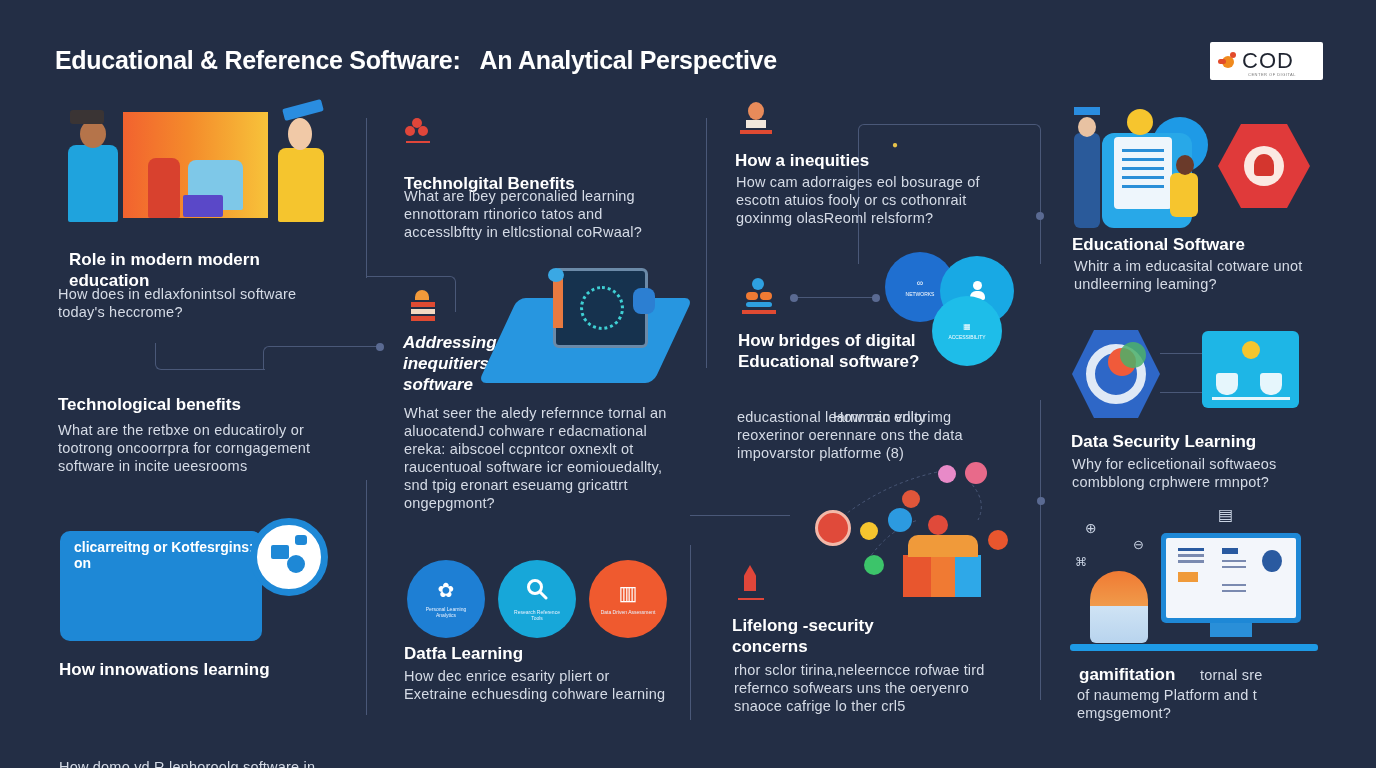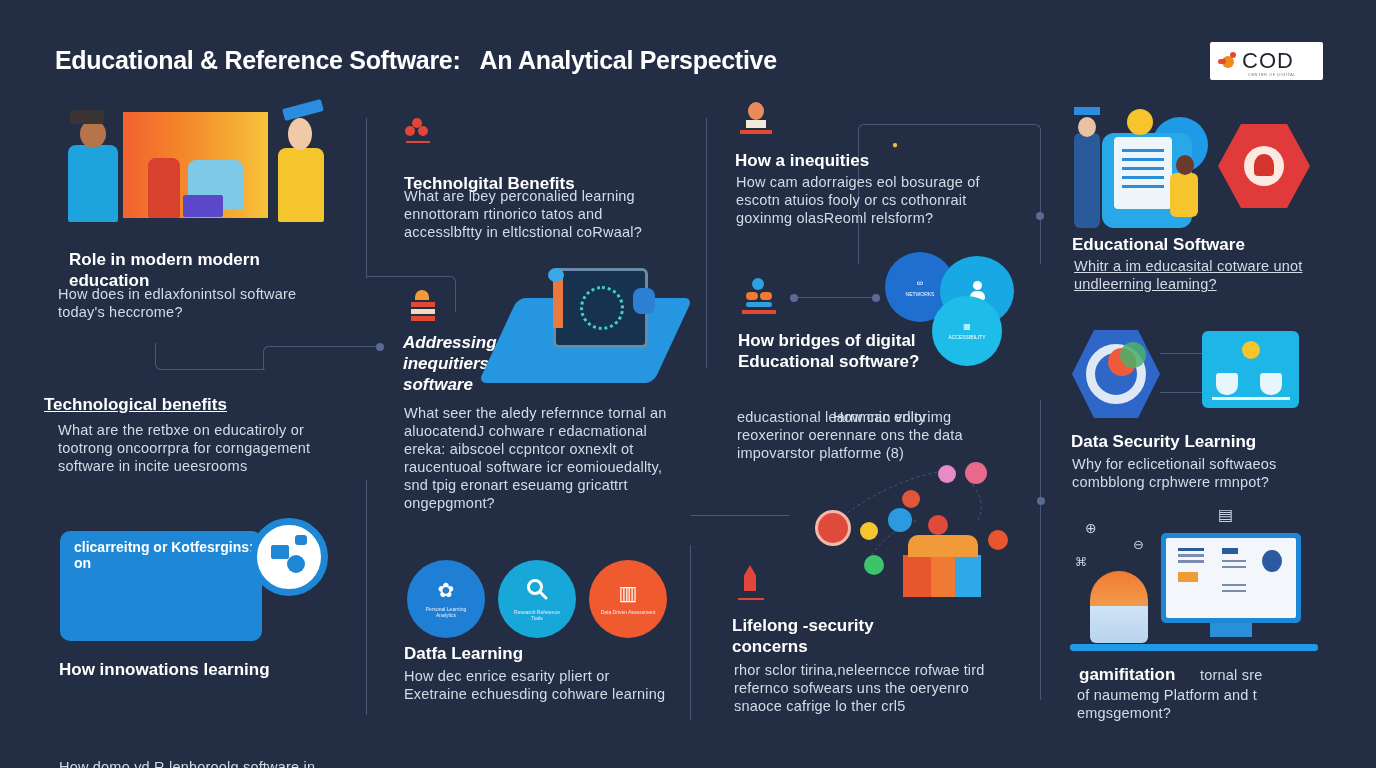--- a/index.html
+++ b/index.html
@@ -109,21 +109,21 @@
   <div class="person" style="left:80px;top:58px;width:32px;height:60px;background:#d8412e;"></div>
   <div class="person" style="left:120px;top:60px;width:55px;height:50px;background:#7ec8e8;"></div>
   <div class="person" style="left:115px;top:95px;width:40px;height:22px;background:#5a48c8;border-radius:2px;"></div>
   <div class="person" style="left:210px;top:48px;width:46px;height:74px;background:#f5c52e;"></div>
   <div class="head" style="left:220px;top:18px;width:24px;height:32px;background:#f1c9a7;"></div>
   <div class="person" style="left:215px;top:4px;width:40px;height:12px;background:#2a8de0;border-radius:2px;transform:rotate(-15deg);"></div>
 </div>
 <div class="abs h" style="left:69px;top:236px;width:240px;margin-top:13px;">Role in modern modern education</div>
 <div class="abs p" style="left:58px;top:285px;width:280px;">How does in edlaxfonintsol software today's heccrome?</div>
 
-<div class="abs h" style="left:44px;top:394px;width:260px;text-decoration:underline;">Technological benefits</div>
+<div class="abs h" style="left:58px;top:394px;width:260px;">Technological benefits</div>
 <div class="abs p" style="left:58px;top:421px;width:300px;">What are the retbxe on educatiroly or tootrong oncoorrpra for corngagement software in incite ueesrooms</div>
 
 <div class="abs blue-card">
   <div class="t">
     <b>clicarreitng  or Kotfesrgins: on</b>
   </div>
 </div>
 <div class="abs circle-ill">
   <div style="position:absolute;left:14px;top:20px;width:18px;height:14px;background:#1e88d6;border-radius:2px;"></div>
   <div style="position:absolute;left:30px;top:30px;width:18px;height:18px;background:#1e88d6;border-radius:50%;"></div>
@@ -252,21 +252,21 @@
   <div style="position:absolute;left:6px;top:14px;width:18px;height:20px;border-radius:50%;background:#e8c2a2;"></div>
   <div style="position:absolute;left:2px;top:4px;width:26px;height:8px;background:#2a8de0;"></div>
   <div style="position:absolute;left:98px;top:70px;width:28px;height:44px;border-radius:6px;background:#f6c52e;"></div>
   <div style="position:absolute;left:104px;top:52px;width:18px;height:20px;border-radius:50%;background:#6a3a2a;"></div>
 </div>
 <div class="abs hex-red">
   <div style="position:absolute;left:26px;top:22px;width:40px;height:40px;border-radius:50%;background:#fbe9e2;"></div>
   <div style="position:absolute;left:36px;top:30px;width:20px;height:22px;border-radius:50% 50% 4px 4px;background:#d4362e;"></div>
 </div>
 <div class="abs h" style="left:1072px;top:234px;width:280px;">Educational Software</div>
-<div class="abs p" style="left:1074px;top:257px;width:260px;text-decoration:underline;">Whitr a im educasital cotware unot undleerning leaming?</div>
+<div class="abs p" style="left:1074px;top:257px;width:260px;">Whitr a im educasital cotware unot undleerning leaming?</div>
 
 <div class="abs hex-blue">
   <div style="position:absolute;left:14px;top:14px;width:60px;height:60px;border-radius:50%;border:9px solid #dfe9f6;"></div>
   <div style="position:absolute;left:36px;top:18px;width:28px;height:28px;border-radius:50%;background:#f05a3a;"></div>
   <div style="position:absolute;left:48px;top:12px;width:26px;height:26px;border-radius:50%;background:#4cb06a;opacity:0.85;"></div>
 </div>
 <div class="abs cyan-box">
   <div style="position:absolute;left:40px;top:10px;width:18px;height:18px;border-radius:50%;background:#f6c52e;"></div>
   <div style="position:absolute;left:14px;top:42px;width:22px;height:22px;background:#e6f6fc;border-radius:3px 3px 10px 10px;"></div>
   <div style="position:absolute;left:58px;top:42px;width:22px;height:22px;background:#e6f6fc;border-radius:3px 3px 10px 10px;"></div>

